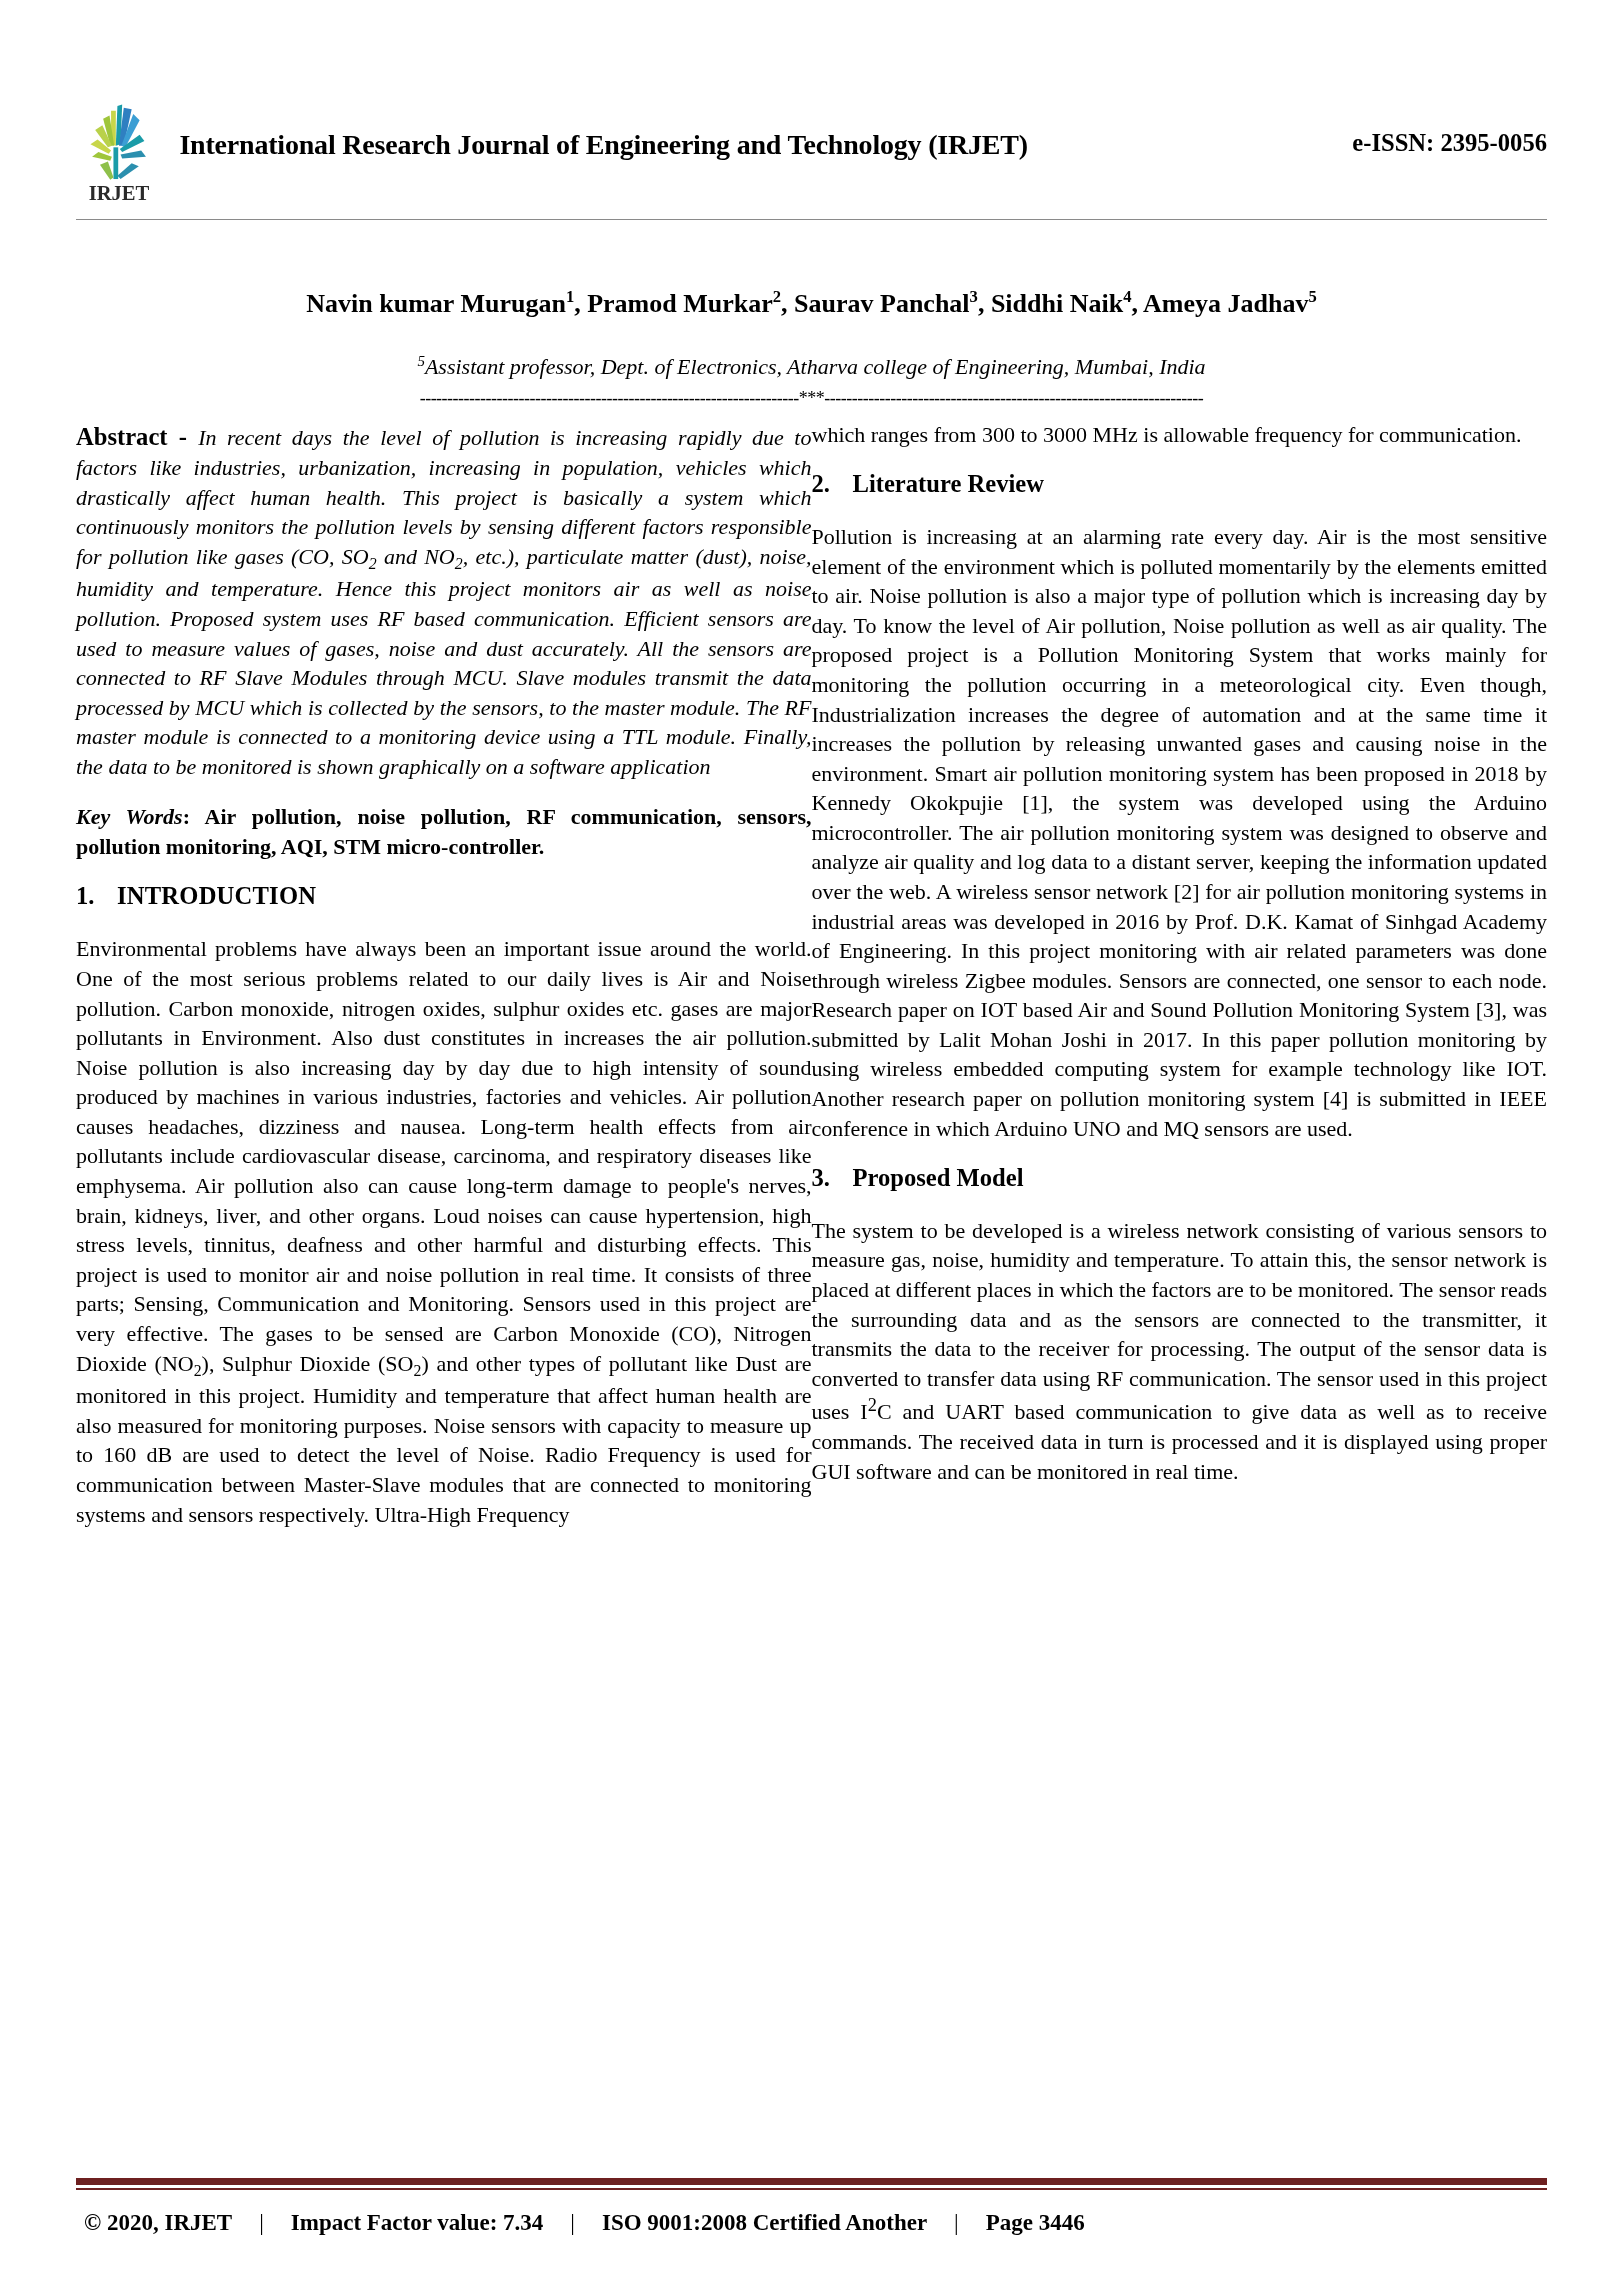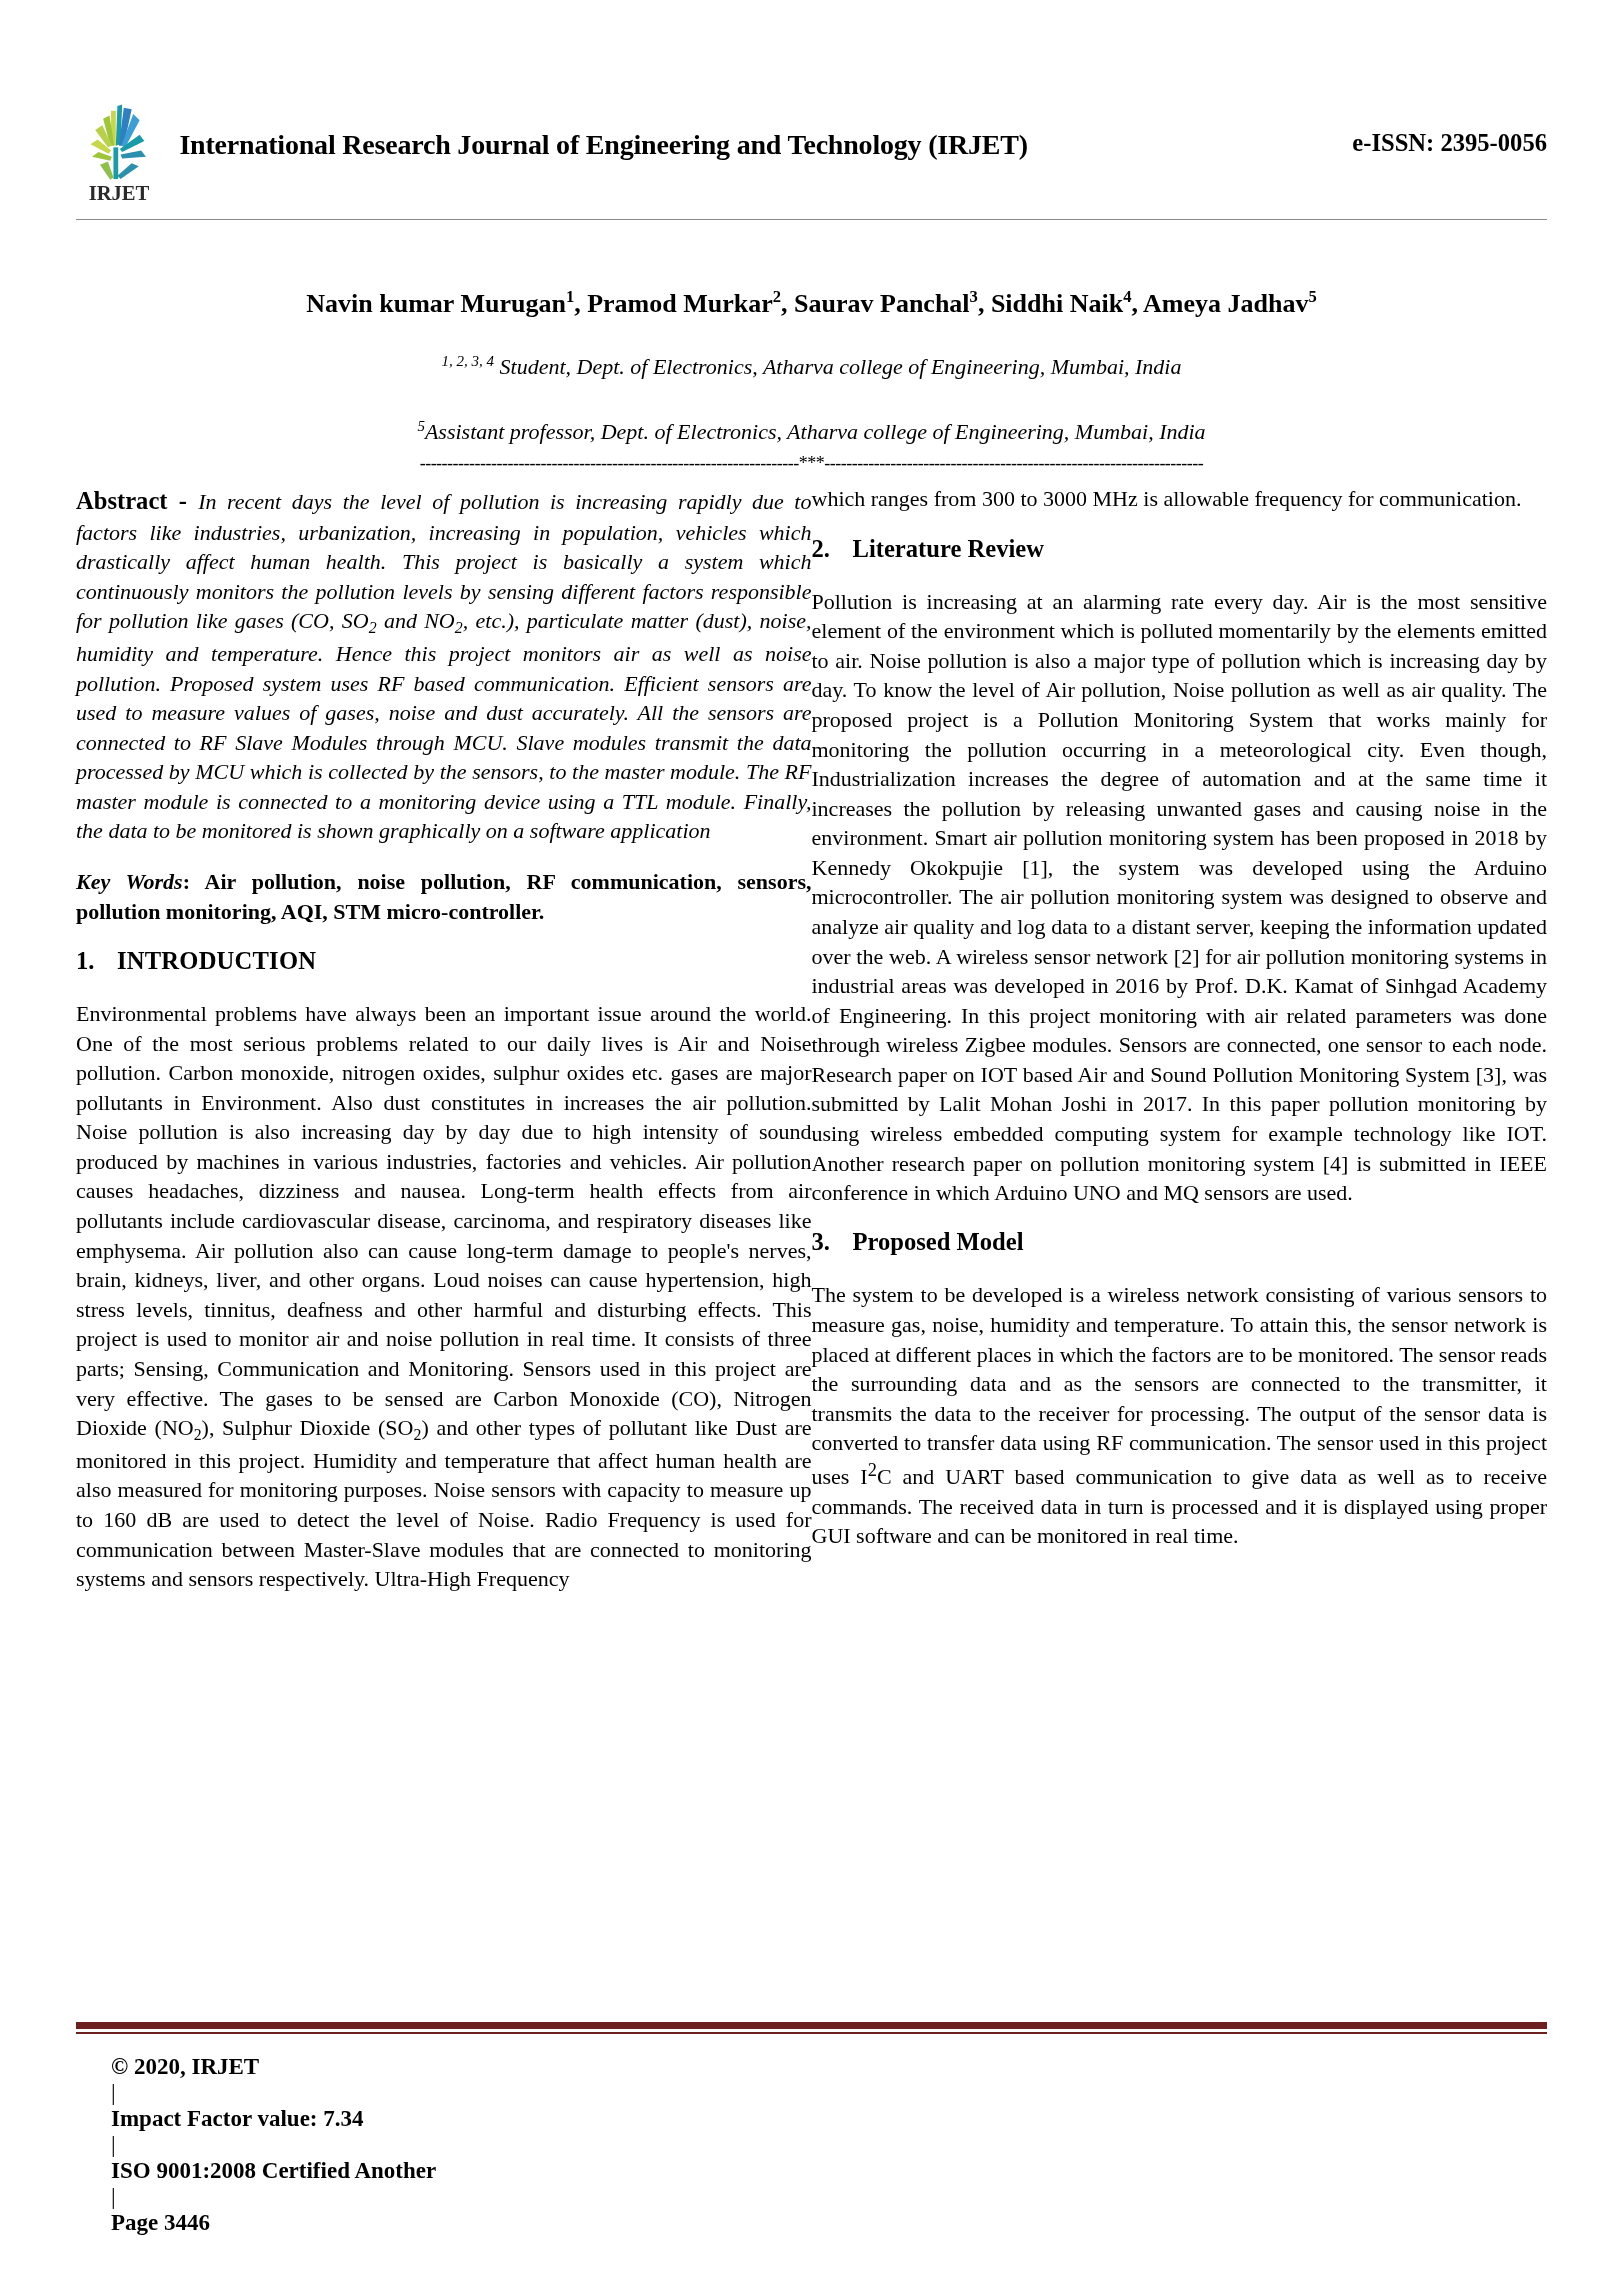--- a/index.html
+++ b/index.html
@@ -187,21 +187,20 @@
     margin: 3.2px 0 0 0;
   }
   .footer-row {
     display: flex;
     align-items: baseline;
     font-family: "Liberation Serif", serif;
     font-weight: bold;
     font-size: 23px;
     margin-top: 20px;
     padding-left: 8px;
-    flex-direction: column;
   }
   .footer-row .pipe {
     color: #000;
     margin: 0 27px;
     font-weight: normal;
   }
 </style>
 </head>
 <body>
 
@@ -235,21 +234,20 @@
         <span class="journal-title">International Research Journal of Engineering and Technology (IRJET)</span>
         <span class="issn">e-ISSN: 2395-0056</span>
       </div>
     </div>
   </div>
   <hr class="rule-top">
 
 
   <div class="authors">Navin kumar Murugan<sup>1</sup>, Pramod Murkar<sup>2</sup>, Saurav Panchal<sup>3</sup>, Siddhi Naik<sup>4</sup>, Ameya Jadhav<sup>5</sup></div>
 
-  <div class="affil"><sup>1, 2, 3, 4</sup> Student, Dept. of Electronics, Atharva college of Engineering, Mumbai, India</div>
   <div class="affil"><sup>5</sup>Assistant professor, Dept. of Electronics, Atharva college of Engineering, Mumbai, India</div>
 
   <div class="sep-stars">---------------------------------------------------------------------***---------------------------------------------------------------------</div>
 
   <div class="columns">
 
     <div class="col">
 
       <p class="body-text abstract-text"><span class="lead">Abstract - </span><span>In recent days the level of pollution is increasing rapidly due to factors like industries, urbanization, increasing in population, vehicles which drastically affect human health. This project is basically a system which continuously monitors the pollution levels by sensing different factors responsible for pollution like gases (CO, SO<sub>2</sub> and NO<sub>2</sub>, etc.), particulate matter (dust), noise, humidity and temperature. Hence this project monitors air as well as noise pollution. Proposed system uses RF based communication. Efficient sensors are used to measure values of gases, noise and dust accurately. All the sensors are connected to RF Slave Modules through MCU. Slave modules transmit the data processed by MCU which is collected by the sensors, to the master module. The RF master module is connected to a monitoring device using a TTL module. Finally, the data to be monitored is shown graphically on a software application</span></p>
 

